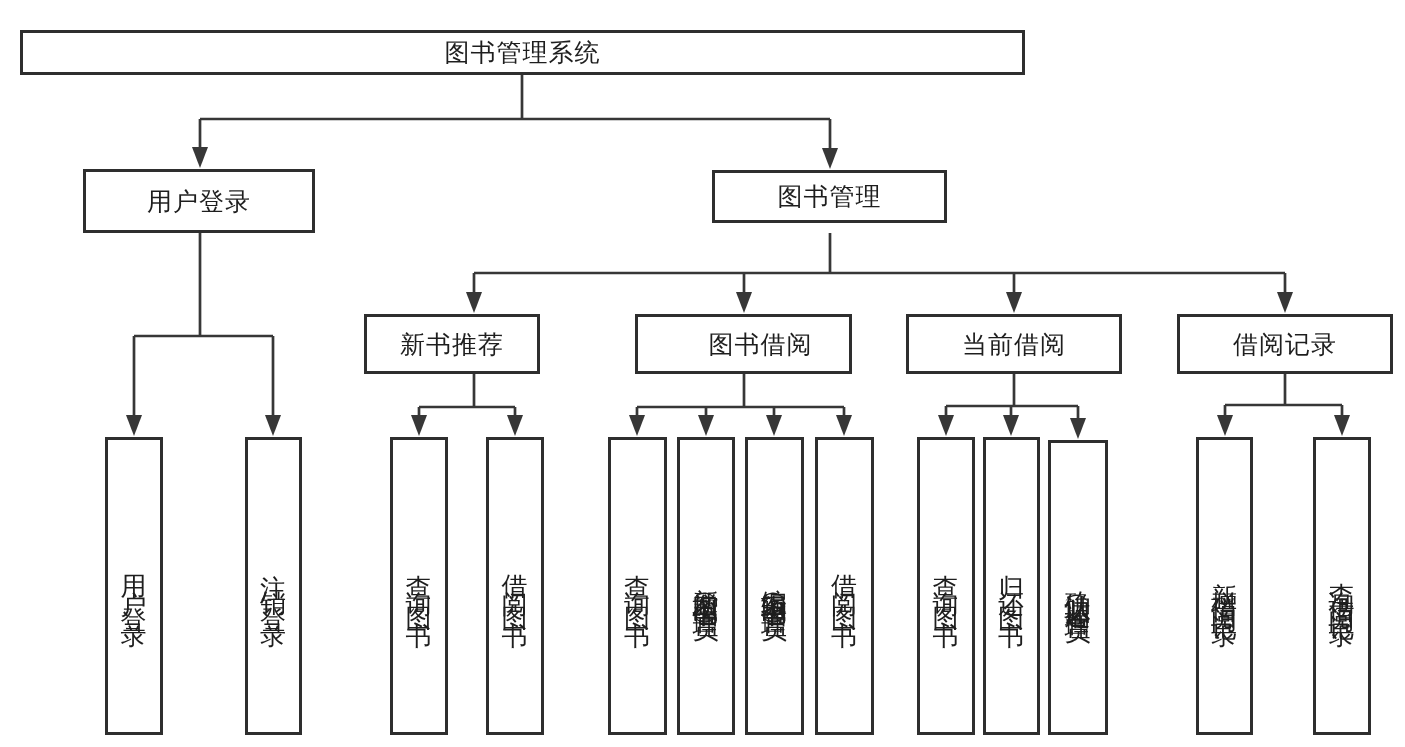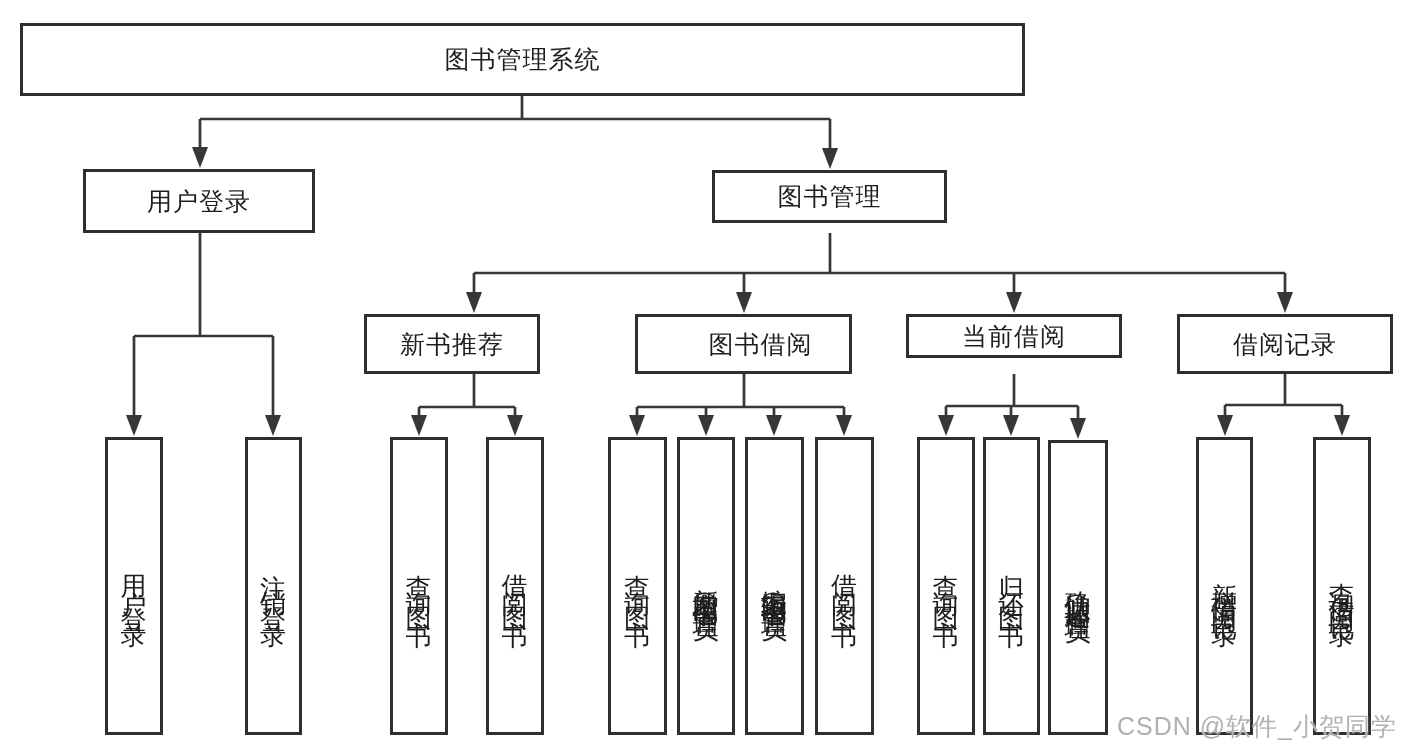--- a/index.html
+++ b/index.html
@@ -148,28 +148,28 @@
     <g>
       <path class="ln" d="M1285 374 V405"></path>
       <path class="ln" d="M1225 405 H1342"></path>
       <path class="ln" d="M1225 405 V416"></path>
       <path class="ln" d="M1342 405 V416"></path>
       <path class="ah" d="M1217 415 L1233 415 L1225 436 Z"></path>
       <path class="ah" d="M1334 415 L1350 415 L1342 436 Z"></path>
     </g>
   </svg>
 
-  <div class="hbox" style="left:20px; top:23px; width:1005px; height:73px;text-align:right;">图书管理系统</div>
+  <div class="hbox" style="left:20px; top:30px; width:1005px; height:45px;text-align:right;">图书管理系统</div>
 
   <div class="hbox" style="left:83px; top:169px; width:232px; height:64px;">用户登录</div>
   <div class="hbox" style="left:712px; top:170px; width:235px; height:53px;">图书管理</div>
 
   <div class="hbox" style="left:364px; top:314px; width:176px; height:60px;">新书推荐</div>
   <div class="hbox" style="left:635px; top:314px; width:217px; height:60px;padding-left:34px;">图书借阅</div>
-  <div class="hbox" style="left:906px; top:314px; width:216px; height:44px;">当前借阅</div>
+  <div class="hbox" style="left:906px; top:314px; width:216px; height:60px;">当前借阅</div>
   <div class="hbox" style="left:1177px; top:314px; width:216px; height:60px;">借阅记录</div>
 
   <div class="vbox" style="left:105px; width:58px;">
     <span class="vlabel ls-s">用户登录</span>
   </div>
   <div class="vbox" style="left:245px; width:57px;">
     <span class="vlabel ls-s">注销登录</span>
   </div>
 
   <div class="vbox" style="left:390px; width:58px;">
@@ -202,15 +202,14 @@
     <span class="vlabel ls-l">确认归还（管理员）</span>
   </div>
 
   <div class="vbox" style="left:1196px; width:57px;">
     <span class="vlabel ls-m">新增借阅记录</span>
   </div>
   <div class="vbox" style="left:1313px; width:58px;">
     <span class="vlabel ls-m">查询借阅记录</span>
   </div>
 
-  <div class="watermark">CSDN @软件_小贺同学</div>
 
 </div>
 
 </body></html>

